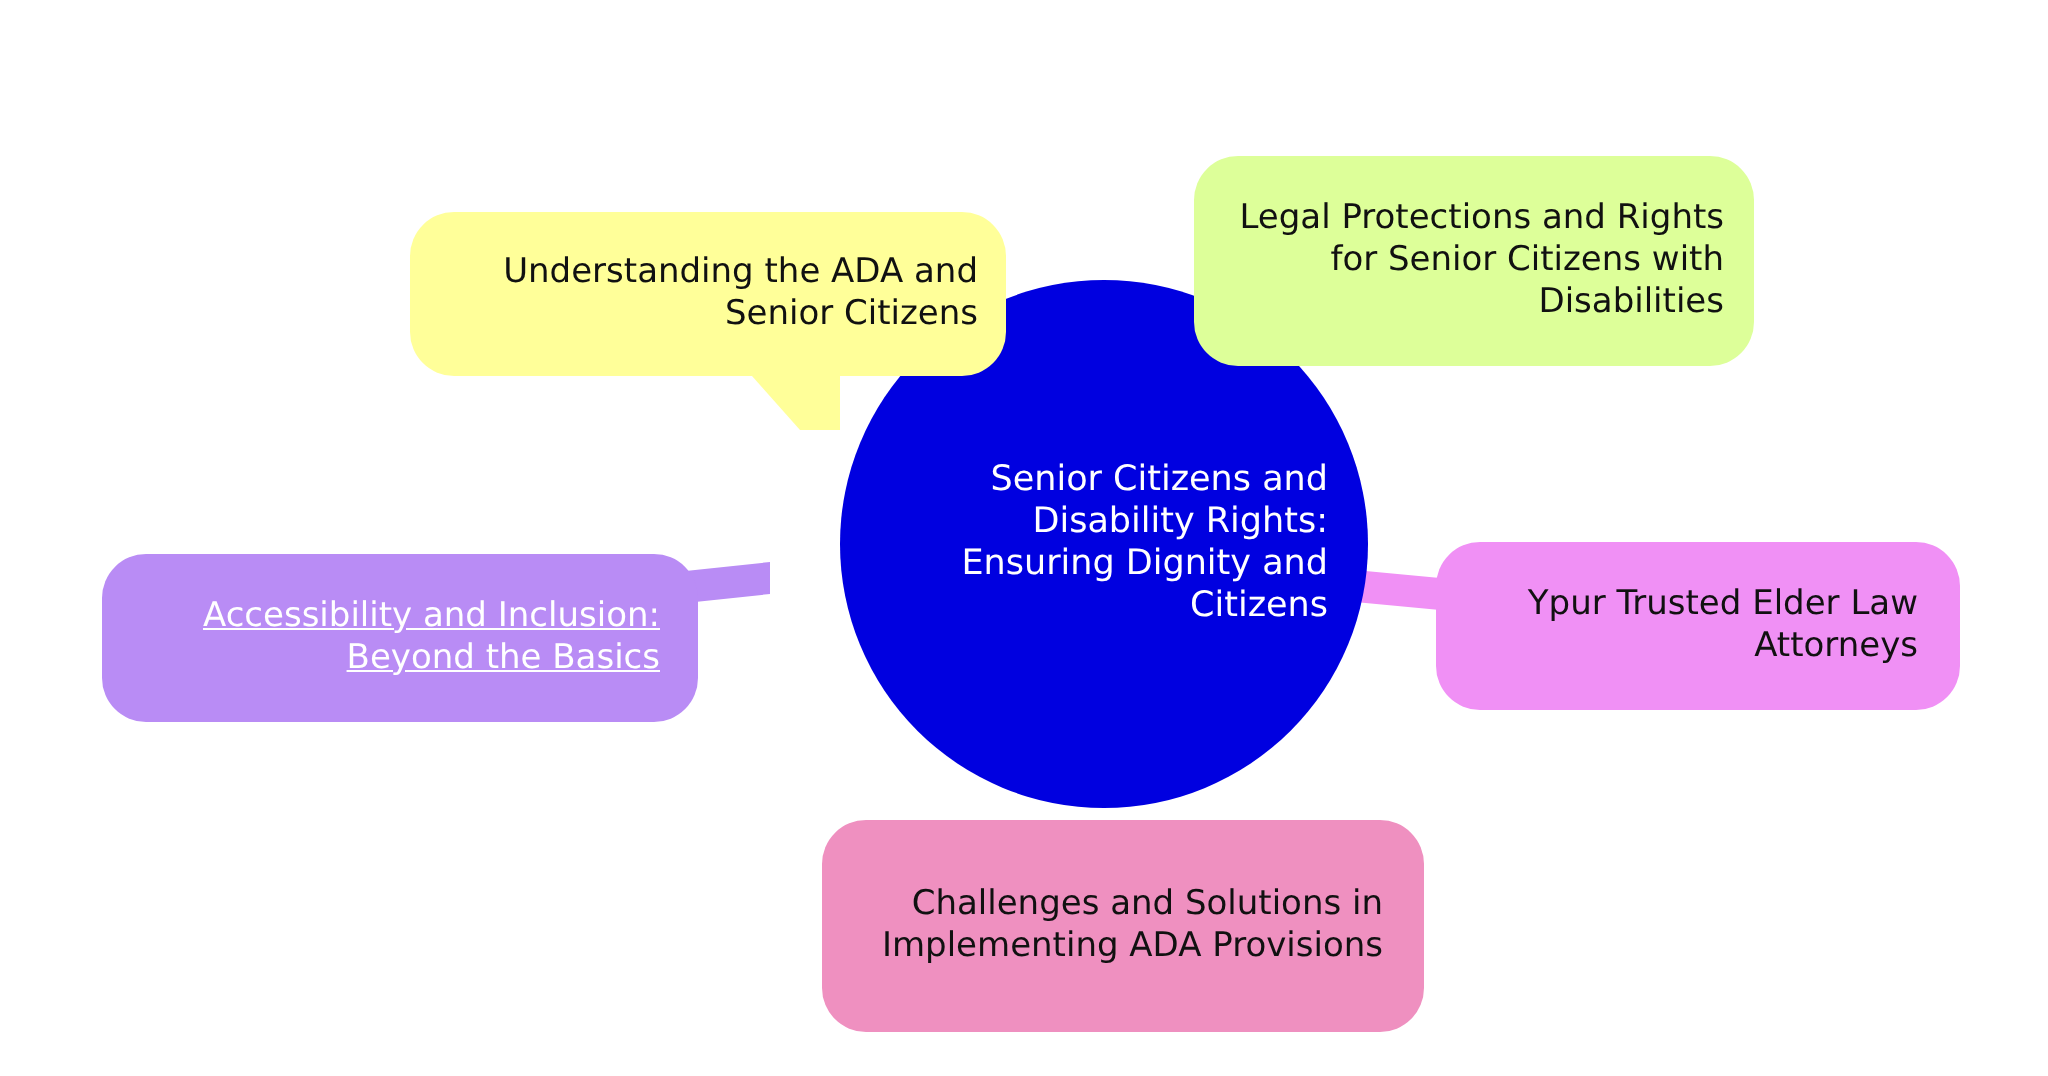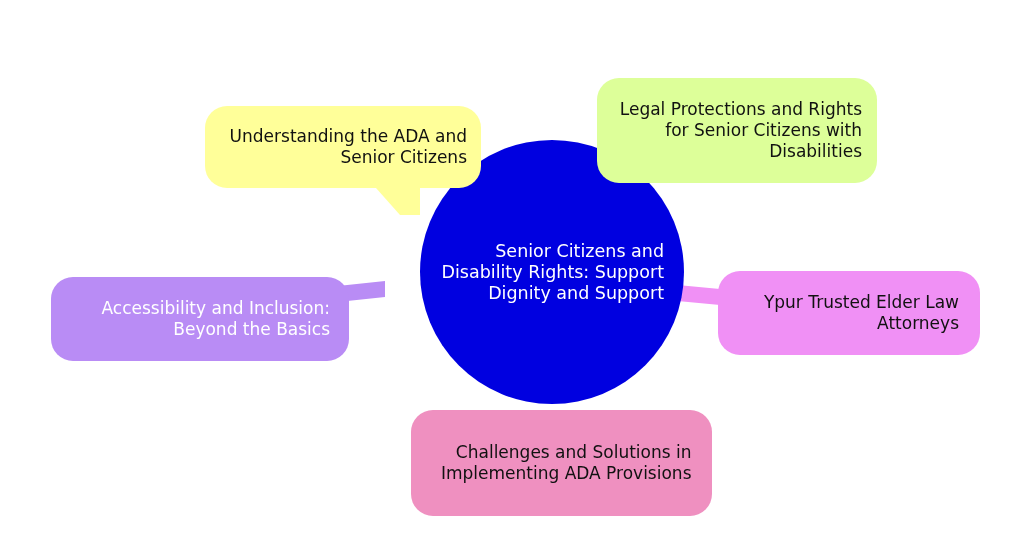--- a/index.html
+++ b/index.html
@@ -15,32 +15,32 @@
 <body>
 
 <svg class="links" width="1024" height="538">
   <polygon points="360,170 420,170 420,215 400,215" fill="#ffff99"></polygon>
   <polygon points="600,170 650,170 615,200 595,200" fill="#ddff99"></polygon>
   <polygon points="300,290 385,281 385,297 300,306" fill="#b98cf5"></polygon>
   <polygon points="635,281 720,289 720,305 635,297" fill="#f090f5"></polygon>
 </svg>
 
 <div class="node center" style="left:378px; top:140px; width:264px; height:264px; background:#0000e0; padding:0 20px;">
-  <span>Senior Citizens and Disability Rights: Support Dignity and Support</span>
+  <span>Senior Citizens and Disability Rights: Ensuring Dignity and Citizens</span>
 </div>
 
-<div class="node rounded" style="left:163px; top:106px; width:276px; height:82px; background:#ffff99;">
+<div class="node rounded" style="left:163px; top:106px; width:298px; height:82px; background:#ffff99;">
   <span style="max-width:270px">Understanding the ADA and Senior Citizens</span>
 </div>
 
 <div class="node rounded" style="left:555px; top:78px; width:280px; height:105px; background:#ddff99;">
   <span style="max-width:250px">Legal Protections and Rights for Senior Citizens with Disabilities</span>
 </div>
 
-<div class="node rounded" style="left:9px; top:277px; width:298px; height:84px; background:#b98cf5; color:#fff;">
+<div class="node rounded" style="left:9px; top:277px; width:298px; height:84px; background:#b98cf5; color:#fff;text-decoration:underline;">
   <span style="max-width:260px">Accessibility and Inclusion: Beyond the Basics</span>
 </div>
 
 <div class="node rounded" style="left:676px; top:271px; width:262px; height:84px; background:#f090f5;">
   <span style="max-width:220px">Ypur Trusted Elder Law Attorneys</span>
 </div>
 
 <div class="node rounded" style="left:369px; top:410px; width:301px; height:106px; background:#ef90c0;">
   <span style="max-width:260px">Challenges and Solutions in Implementing ADA Provisions</span>
 </div>

